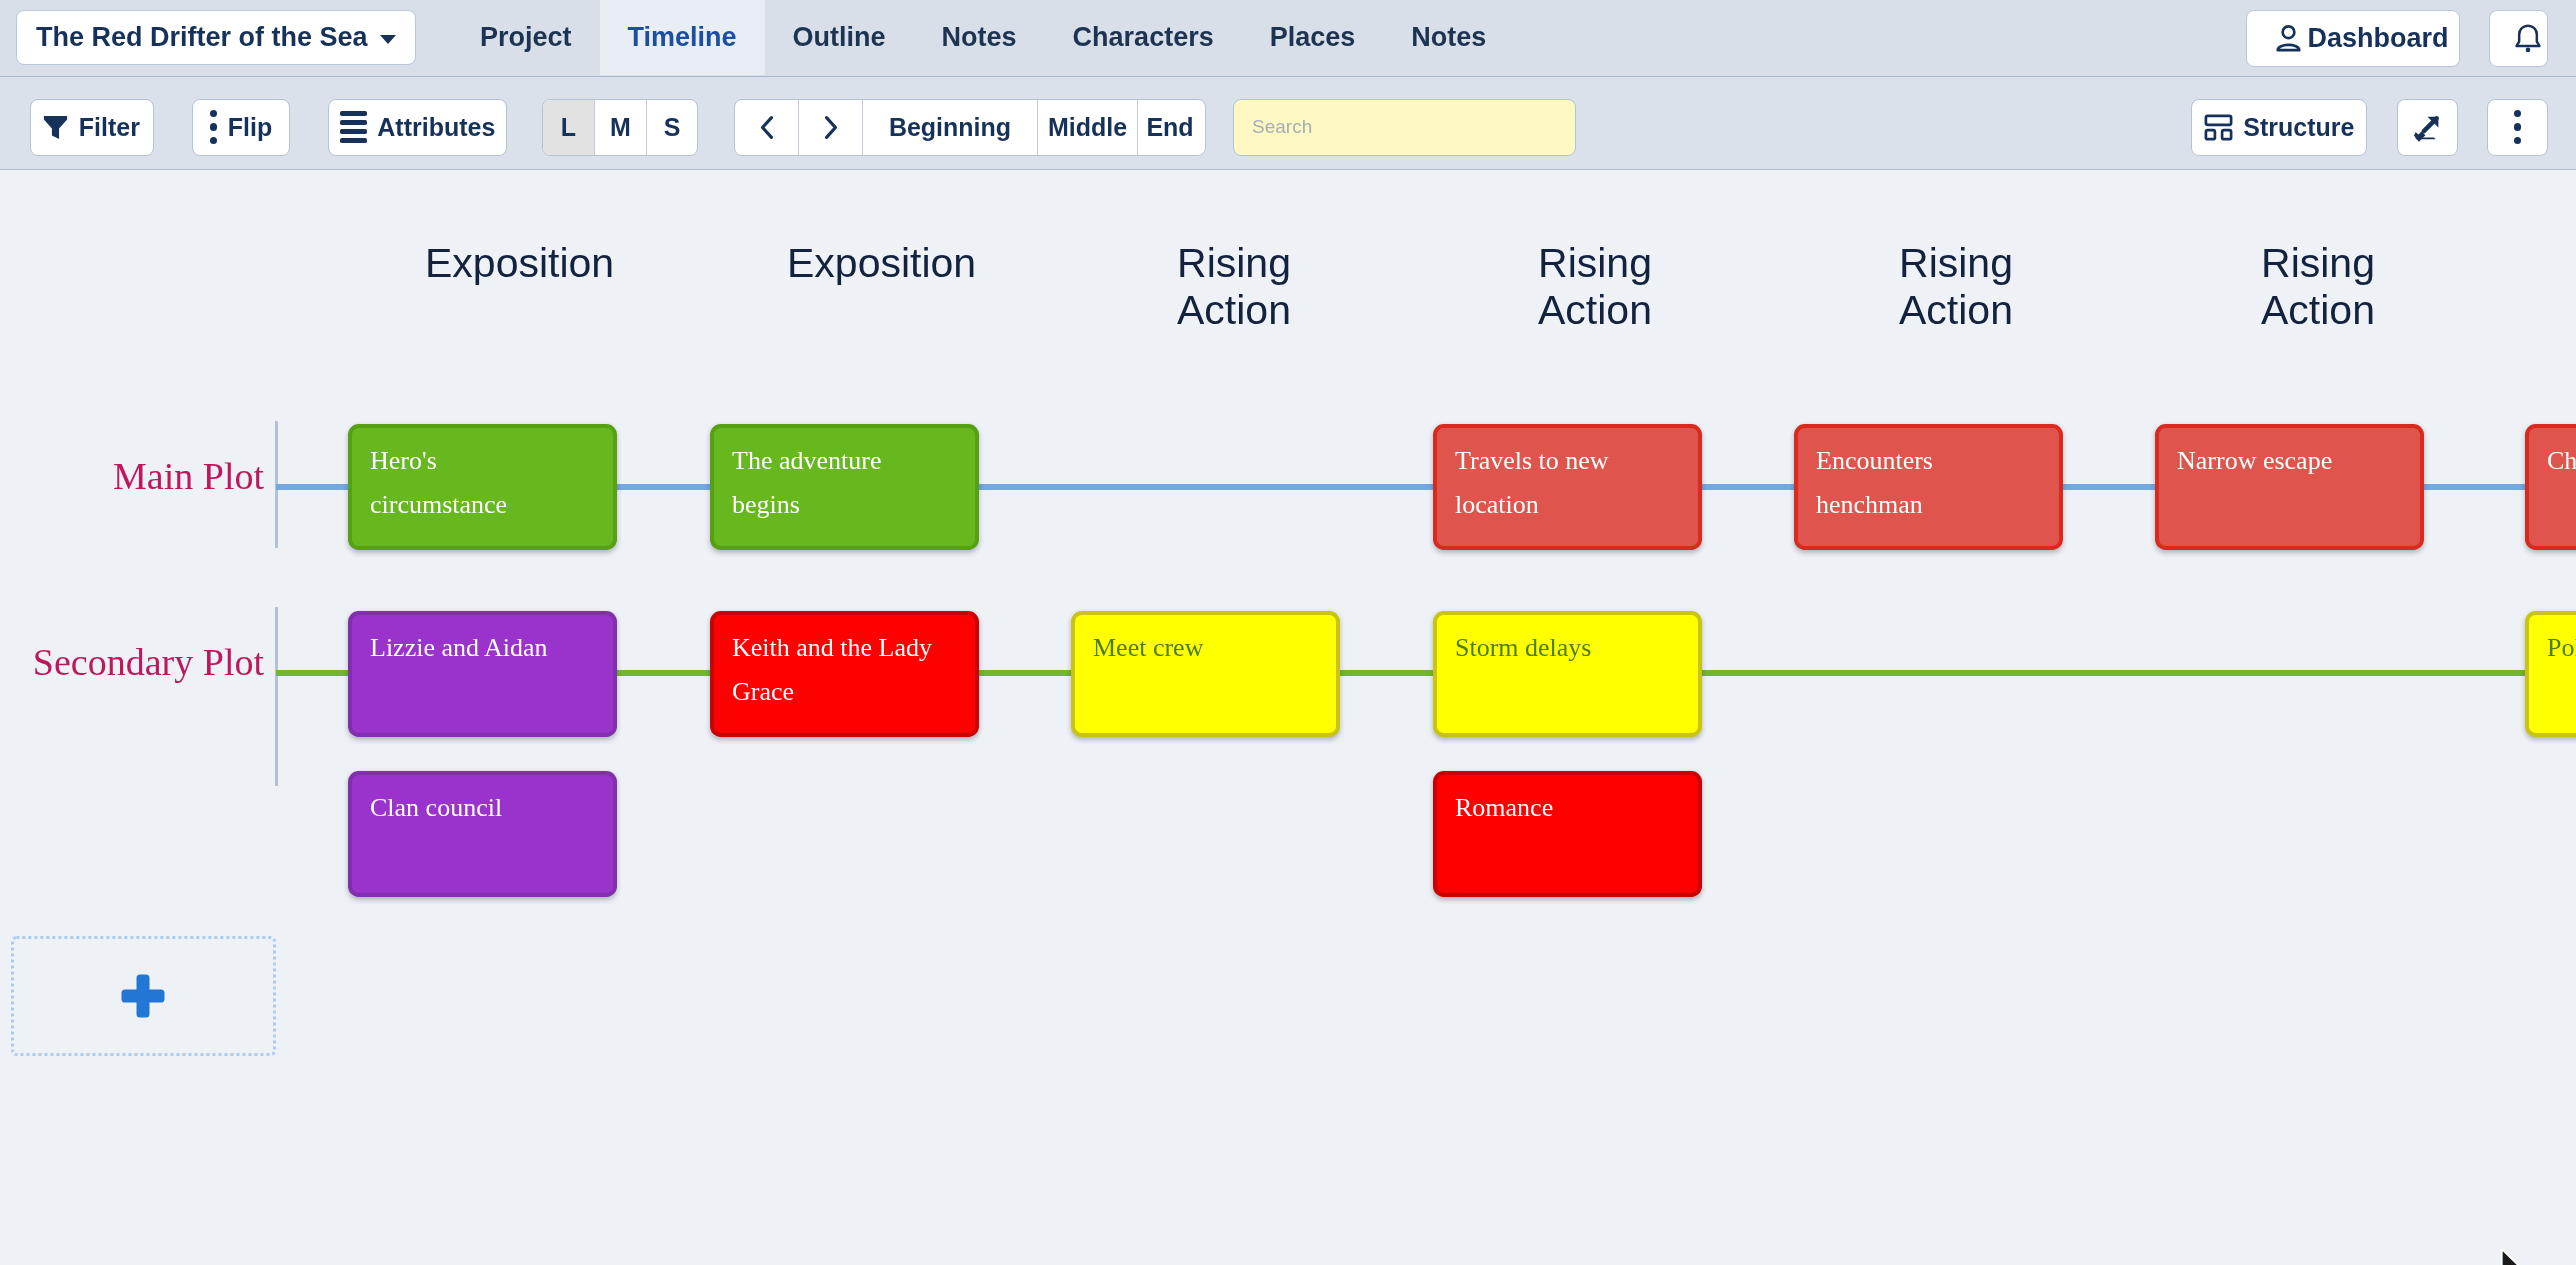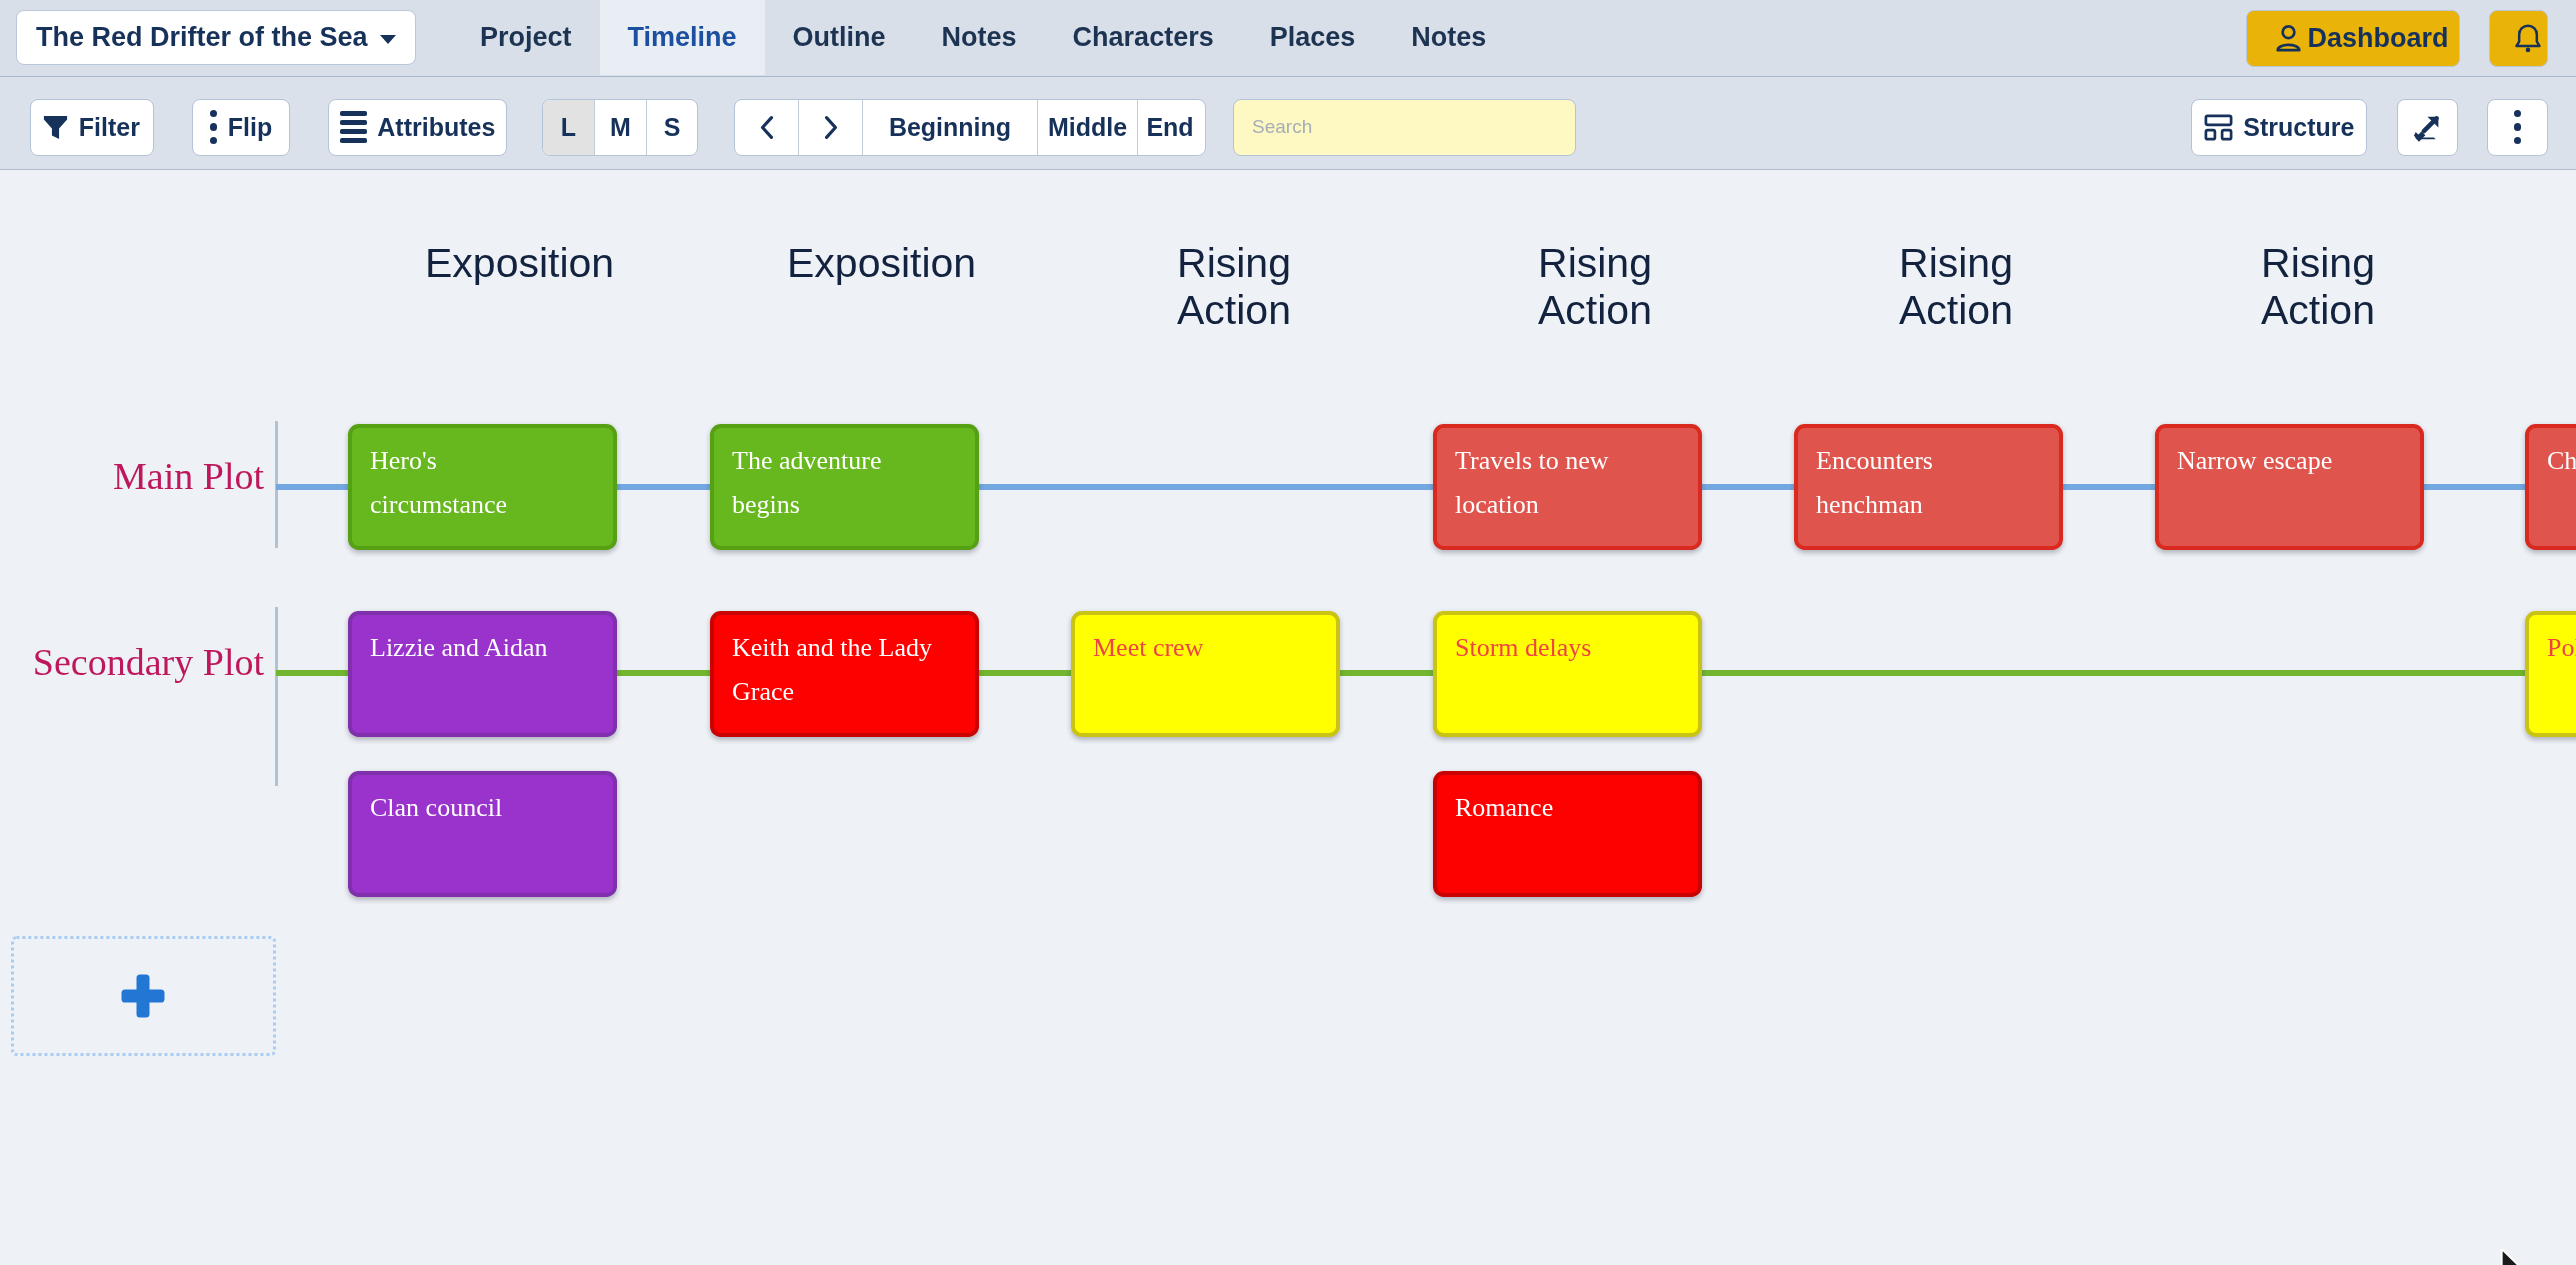--- a/index.html
+++ b/index.html
@@ -24,21 +24,21 @@
     width:0;height:0;border-left:8px solid transparent;border-right:8px solid transparent;
     border-top:9.8px solid #17325a;margin-top:3.6px;
   }
   .tabs{position:absolute;left:452px;top:0;height:75px;display:flex;}
   .tab{
     height:75px;display:flex;align-items:center;padding:0 28px;
     font-size:27px;font-weight:600;color:#1d3352;cursor:pointer;
   }
   .tab.active{background:#e9eef4;color:#1d4fa1;}
   .icon-btn,.dash-btn{
-    background:#eab308;border:1.8px solid #b9c7da;border-radius:8px;
+    background:#ffffff;border:1.8px solid #b9c7da;border-radius:8px;
     display:flex;align-items:center;justify-content:center;gap:5px;
     box-sizing:border-box;position:absolute;cursor:pointer;padding-left:18px;
   }
   .dash-btn{left:2246px;top:9.8px;width:214px;height:57px;font-size:27px;font-weight:600;}
   .bell-btn{left:2489px;top:9.8px;width:59px;height:57px;}
   
   .toolbar{
     position:absolute;top:77px;left:0;width:2576px;height:93px;
     background:#dbe1ea;border-bottom:1.8px solid #b2bccb;box-sizing:border-box;
   }
@@ -93,21 +93,21 @@
     position:absolute;width:269px;height:126px;box-sizing:border-box;
     border-radius:10.7px;border:4.5px solid;padding:10.7px 18px;
     font-family:"Liberation Serif","DejaVu Serif",serif;
     font-size:26px;line-height:1.72;white-space:pre-line;
     box-shadow:0 2.7px 5.4px rgba(40,40,60,0.3);cursor:pointer;overflow:hidden;
   }
   .c-green{background:#67b71e;border-color:#56a014;color:#ffffff;}
   .c-salmon{background:#df554d;border-color:#da291f;color:#ffffff;}
   .c-red{background:#fd0000;border-color:#c90202;color:#ffffff;}
   .c-purple{background:#9933cc;border-color:#8030ad;color:#ffffff;}
-  .c-yellow{background:#ffff00;border-color:#c9c414;color:#ef4444;}
+  .c-yellow{background:#ffff00;border-color:#c9c414;color:#4d7c0f;}
   .r-main{top:254px;}
   .r-sec{top:441px;}
   .r-sub{top:601px;}
   .k0{left:348px;}.k1{left:710px;}.k2{left:1071px;}.k3{left:1433px;}
   .k4{left:1794px;}.k5{left:2155px;}.k6{left:2525px;}
   .add-box{
     position:absolute;left:10.7px;top:766px;width:265px;height:120px;
     border:3.6px dotted #a9cdf2;border-radius:5.4px;box-sizing:border-box;cursor:pointer;
   }
   .plus{

